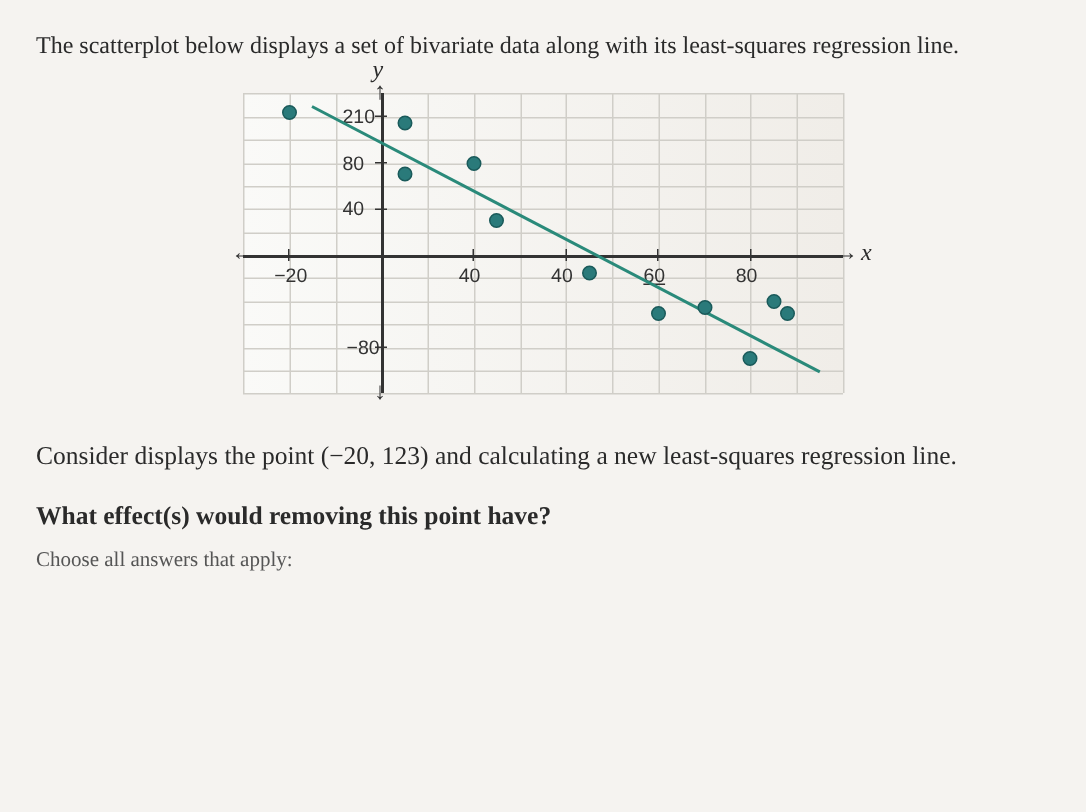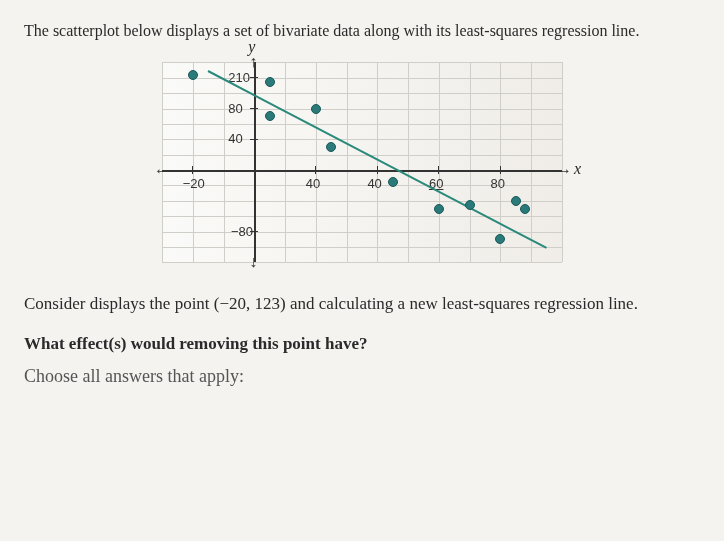--- a/index.html
+++ b/index.html
@@ -77,21 +77,21 @@
   font-size: 17px;
   line-height: 1.4;
   margin-bottom: 18px;
 }
 .prompt {
   font-size: 17px;
   font-weight: bold;
   margin-bottom: 12px;
 }
 .instruction {
-  font-size: 18px;
+  font-size: 14px;
   color: #555;
 }
 .tick-mark {
   position: absolute;
   background: #333;
 }
 </style>
 </head>
 <body>
 

